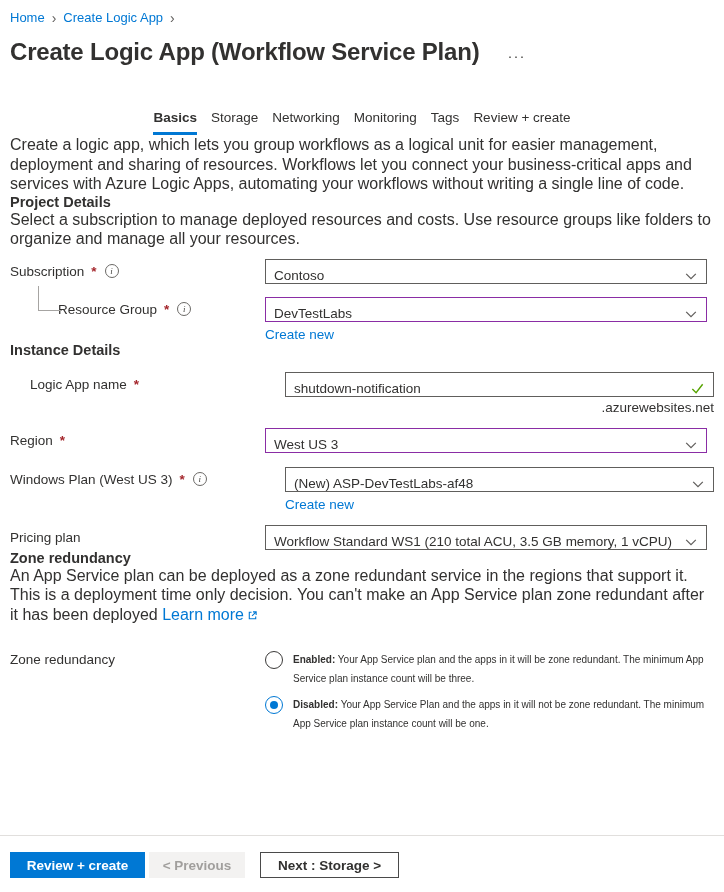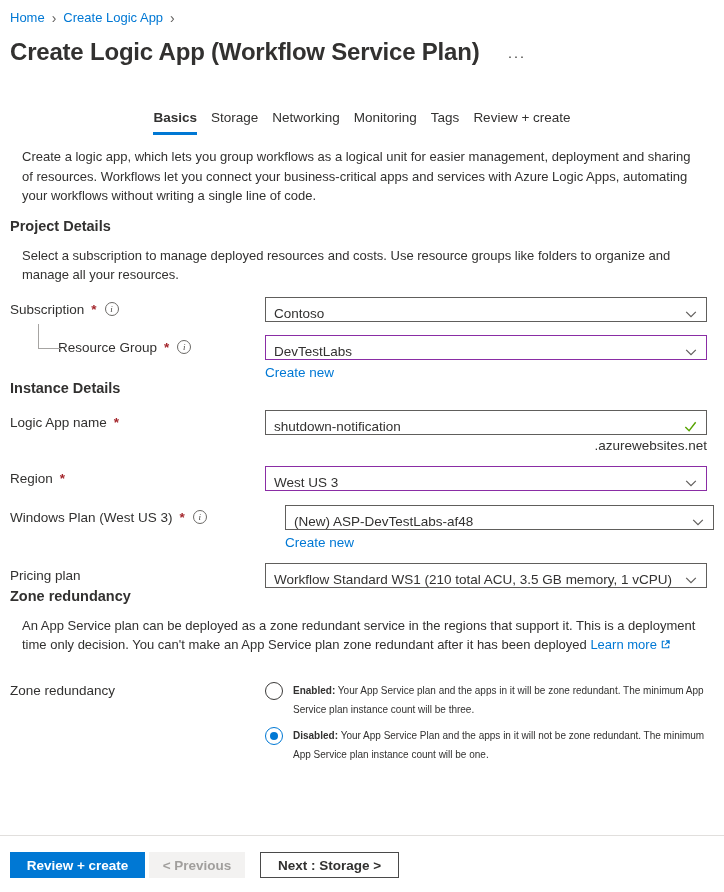--- a/index.html
+++ b/index.html
@@ -25,21 +25,21 @@
   
   .title-row{display:flex;align-items:center;margin-top:10px;}
   h1{font-size:24px;font-weight:bold;margin:0;line-height:32px;letter-spacing:-0.2px;}
   .ellipsis-btn{margin-left:28px;color:#494845;font-size:15px;letter-spacing:1px;cursor:pointer;line-height:10px;padding-top:8px;}
 
   
   .tabs{display:flex;gap:14px;margin-top:42px;justify-content:center;}
   .tab{font-size:13.5px;color:var(--text);padding-bottom:7px;border-bottom:3px solid transparent;cursor:pointer;}
   .tab.active{font-weight:bold;border-bottom-color:var(--accent);}
 
-  p.para{margin:12px;font-size:13px;line-height:19.5px;color:var(--text);max-width:712px;}
+  p.para{margin:0;font-size:16px;line-height:19.5px;color:var(--text);max-width:712px;}
   .intro{margin-top:14px;}
   h2.section{font-size:14.5px;font-weight:bold;margin:0;}
   .h-project{margin-top:8px;}
   .h-instance{margin-top:26px;}
   .h-zone{margin-top:12px;}
   .section-desc{margin-top:8px;}
 
   
   .form-row{display:flex;align-items:flex-start;}
   .label-col{width:255px;padding-top:5px;display:flex;align-items:center;gap:6px;font-size:13.5px;flex-shrink:0;}
@@ -55,21 +55,21 @@
   }
   .dropdown.modified{border:1.5px solid var(--modified);}
   .dropdown .val,.textfield input{flex:1;}
   .textfield input{border:none;outline:none;font:inherit;color:inherit;padding:0;background:transparent;}
   .chev{flex-shrink:0;margin-left:8px;display:block;}
   .create-new{display:inline-block;margin-top:5px;color:var(--link);font-size:13.5px;text-decoration:none;cursor:pointer;}
   .suffix{margin-top:3px;text-align:right;font-size:13.5px;color:var(--text);}
 
   .row-sub{margin-top:10px;}
   .row-rg{margin-top:13px;}
-  .row-name{margin-top:14px;}
+  .row-name{margin-top:14px;margin-left:20px;}
   .row-region{margin-top:13px;}
   .row-plan{margin-top:14px;gap:20px;}
   .row-pricing{margin-top:13px;}
   .row-zone{margin-top:26px;}
 
   .nest-wrap{position:relative;}
   .connector{position:absolute;left:28px;top:27px;width:24px;height:25px;
     border-left:1px solid #a6a4a2;border-bottom:1px solid #a6a4a2;}
   .indent-label{padding-left:48px;}
 

